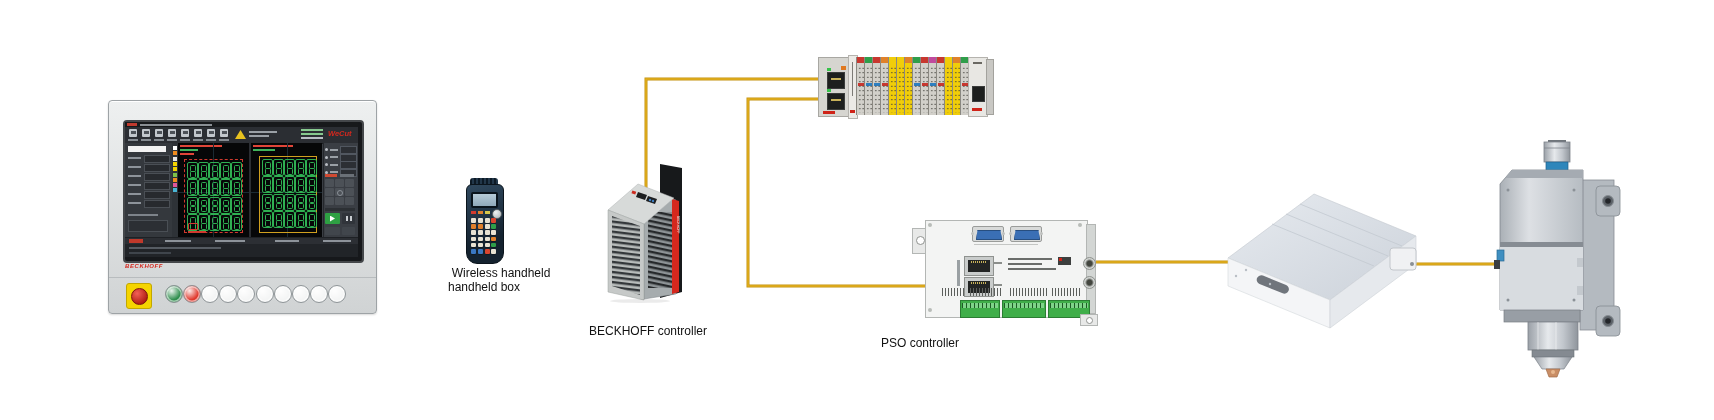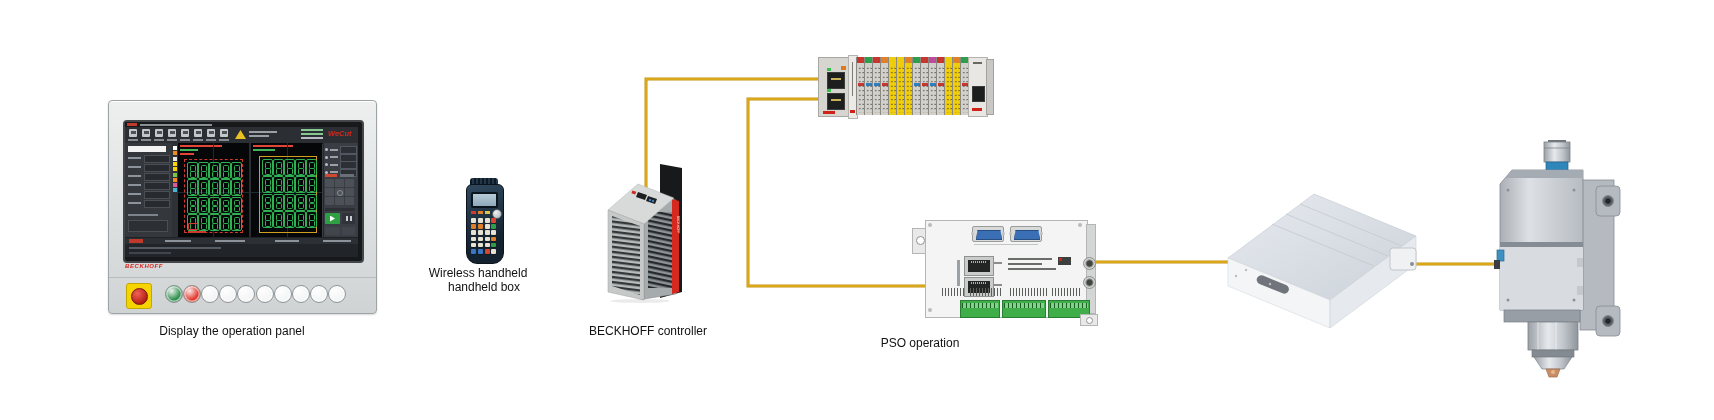--- a/index.html
+++ b/index.html
@@ -696,18 +696,17 @@
     <rect x="10" y="170" width="76" height="12" fill="#989ea5" stroke="#787e85" stroke-width="0.7"></rect>
     <rect x="34" y="182" width="50" height="28" fill="url(#mh)" stroke="#7d838a" stroke-width="0.8"></rect>
     <line x1="44" y1="182" x2="44" y2="210" stroke="#ffffff" stroke-opacity="0.5" stroke-width="1"></line>
     <line x1="62" y1="182" x2="62" y2="210" stroke="#ffffff" stroke-opacity="0.5" stroke-width="1"></line>
     <rect x="38" y="210" width="42" height="7" fill="#848a91" stroke="#6d7378" stroke-width="0.6"></rect>
     <polygon points="40,217 78,217 70,229 48,229" fill="url(#mh)" stroke="#7d838a" stroke-width="0.7"></polygon>
     <polygon points="52,229 66,229 63,237 55,237" fill="#C98E66" stroke="#a06c48" stroke-width="0.7"></polygon>
     <circle cx="59" cy="232" r="2" fill="#e8b88f"></circle>
   </svg>
 
-  <div class="lbl" style="left:112px;top:324px;width:240px">Display the operation panel</div>
-  <div class="lbl" style="left:398px;top:266px;width:160px">Wireless handheld</div>
+  <div class="lbl" style="left:421px;top:266px;width:160px">Wireless handheld</div>
   <div class="lbl" style="left:404px;top:280px;width:160px">handheld box</div>
   <div class="lbl" style="left:548px;top:324px;width:200px">BECKHOFF controller</div>
-  <div class="lbl" style="left:840px;top:336px;width:160px">PSO operation</div>
+  <div class="lbl" style="left:840px;top:336px;width:160px">PSO controller</div>
 </div>
 
 </body></html>

